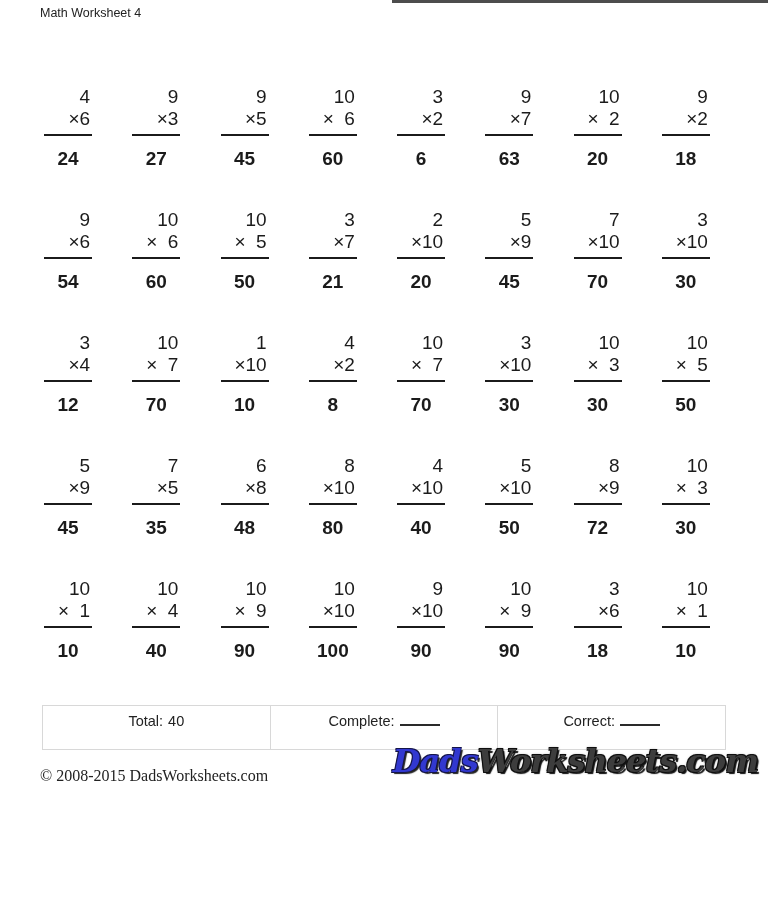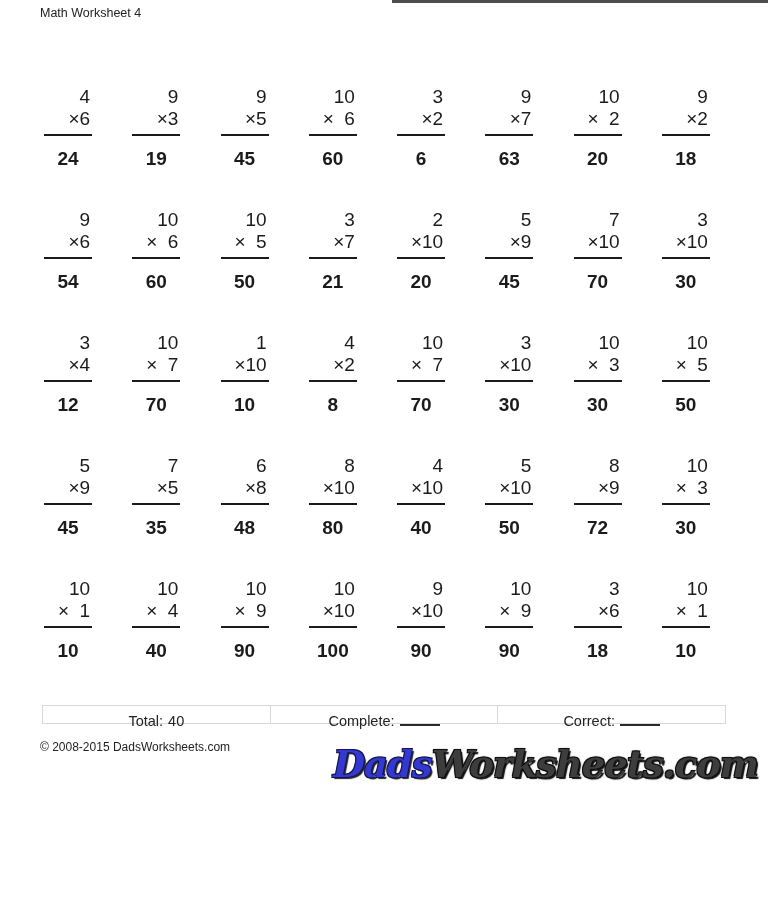--- a/index.html
+++ b/index.html
@@ -54,21 +54,21 @@
   .problem .product {
     text-align: center;
     font-weight: bold;
     padding-top: 12px;
   }
 
   .stats-bar {
     margin: 4px 42px 0 42px;
     display: flex;
     border: 1px solid #d8d8d8;
-    height: 19px;
+    height: 45px;
   }
   .stat-cell {
     flex: 1;
     display: flex;
     justify-content: center;
     align-items: baseline;
     padding-top: 7px;
     font-size: 14.5px;
     color: #222;
     border-left: 1px solid #d8d8d8;
@@ -77,41 +77,42 @@
   .stat-cell:first-child { border-left: none; }
   .blank-line {
     display: inline-block;
     width: 40px;
     border-bottom: 2px solid #2a2a2a;
     height: 13px;
   }
 
   .footnote {
     margin: 14px 0 0 40px;
-    font-size: 12px;
+    font-size: 16px;
     line-height: 1.5;
     color: #222;
     max-width: 440px;
+    font-family: Liberation Serif, serif;
   }
   .ws-link {
     color: #26267e;
     font-weight: bold;
     margin: 0 3px;
     text-decoration: none;
     cursor: pointer;
   }
 
   .site-logo {
     position: absolute;
     top: 742px;
     right: 10px;
     font-family: "DejaVu Serif", serif;
     font-style: italic;
     font-weight: bold;
-    font-size: 37px;
+    font-size: 32px;
     letter-spacing: -1px;
     white-space: nowrap;
     cursor: pointer;
   }
   .logo-dads {
     color: #3238d0;
     text-shadow:
       -1px -1px 0 #15154a, 1px -1px 0 #15154a,
       -1px 1px 0 #15154a, 2px 2px 1px #222;
   }
@@ -132,21 +133,21 @@
 
 <div class="problems-grid">
     <div class="problem">
     <div class="top-operand">4</div>
     <div class="multiplier-row">×6</div>
     <div class="product">24</div>
   </div>
     <div class="problem">
     <div class="top-operand">9</div>
     <div class="multiplier-row">×3</div>
-    <div class="product">19</div>
+    <div class="product">27</div>
   </div>
     <div class="problem">
     <div class="top-operand">9</div>
     <div class="multiplier-row">×5</div>
     <div class="product">45</div>
   </div>
     <div class="problem">
     <div class="top-operand">10</div>
     <div class="multiplier-row">× 6</div>
     <div class="product">60</div>

